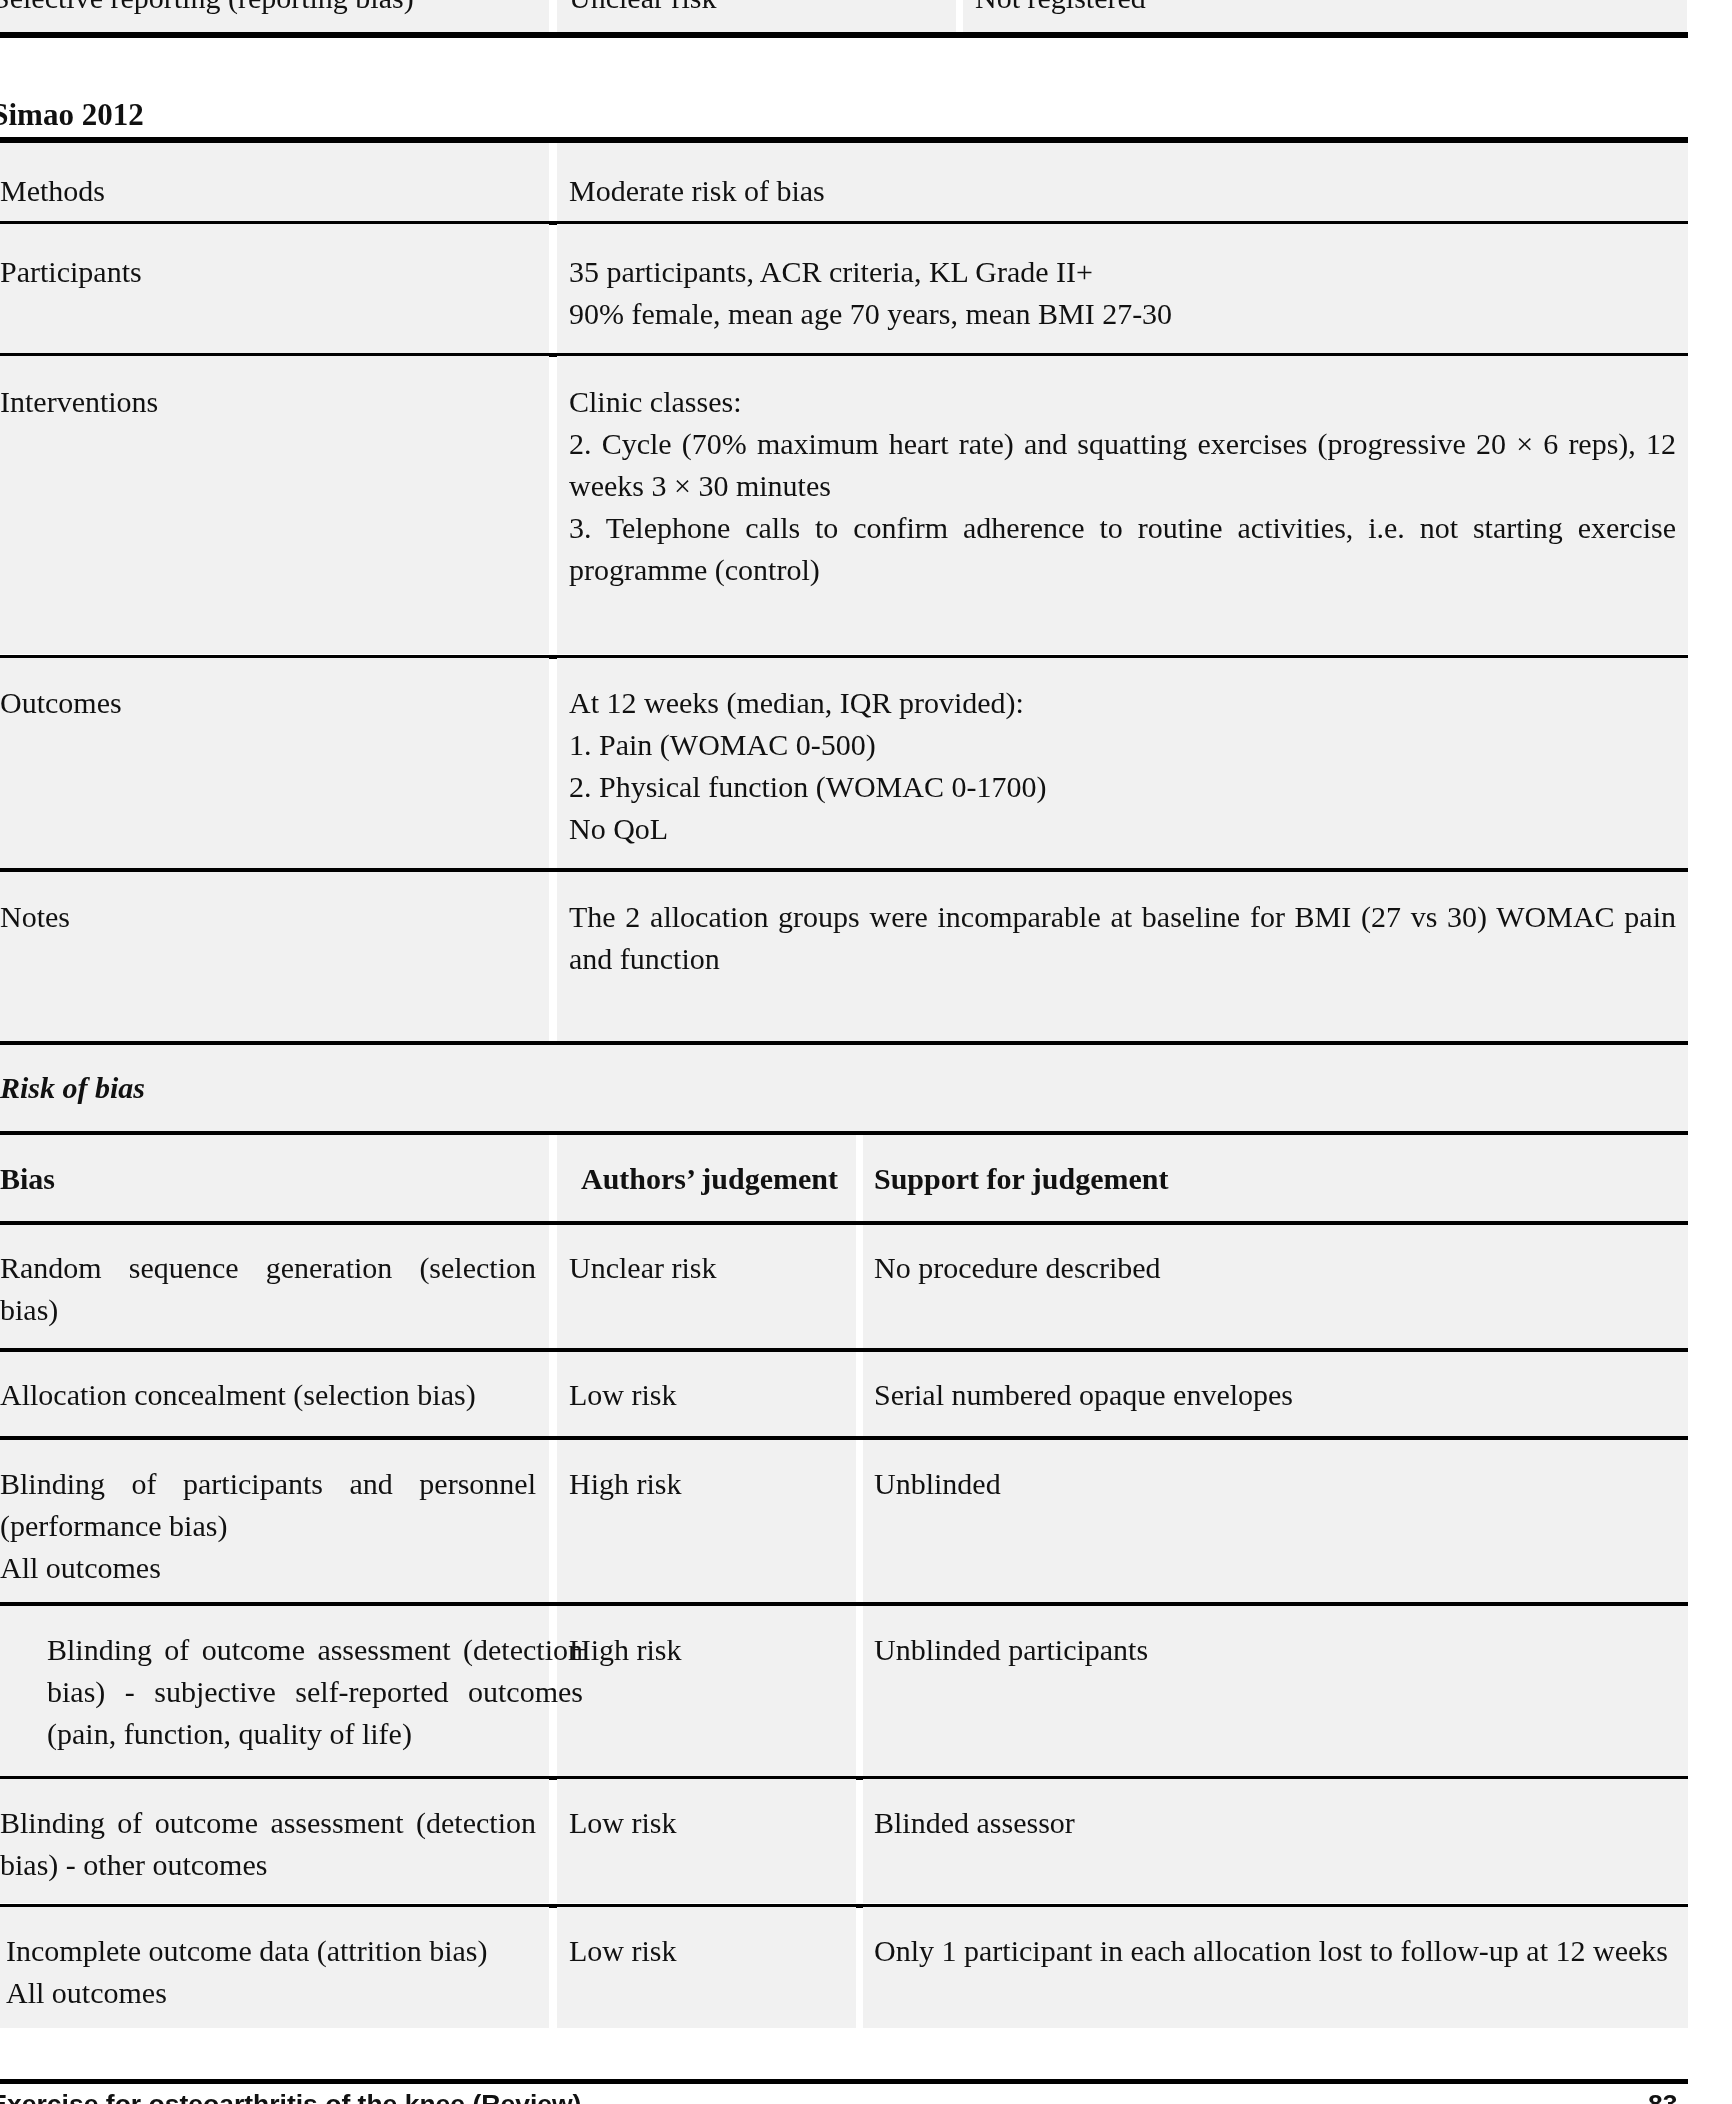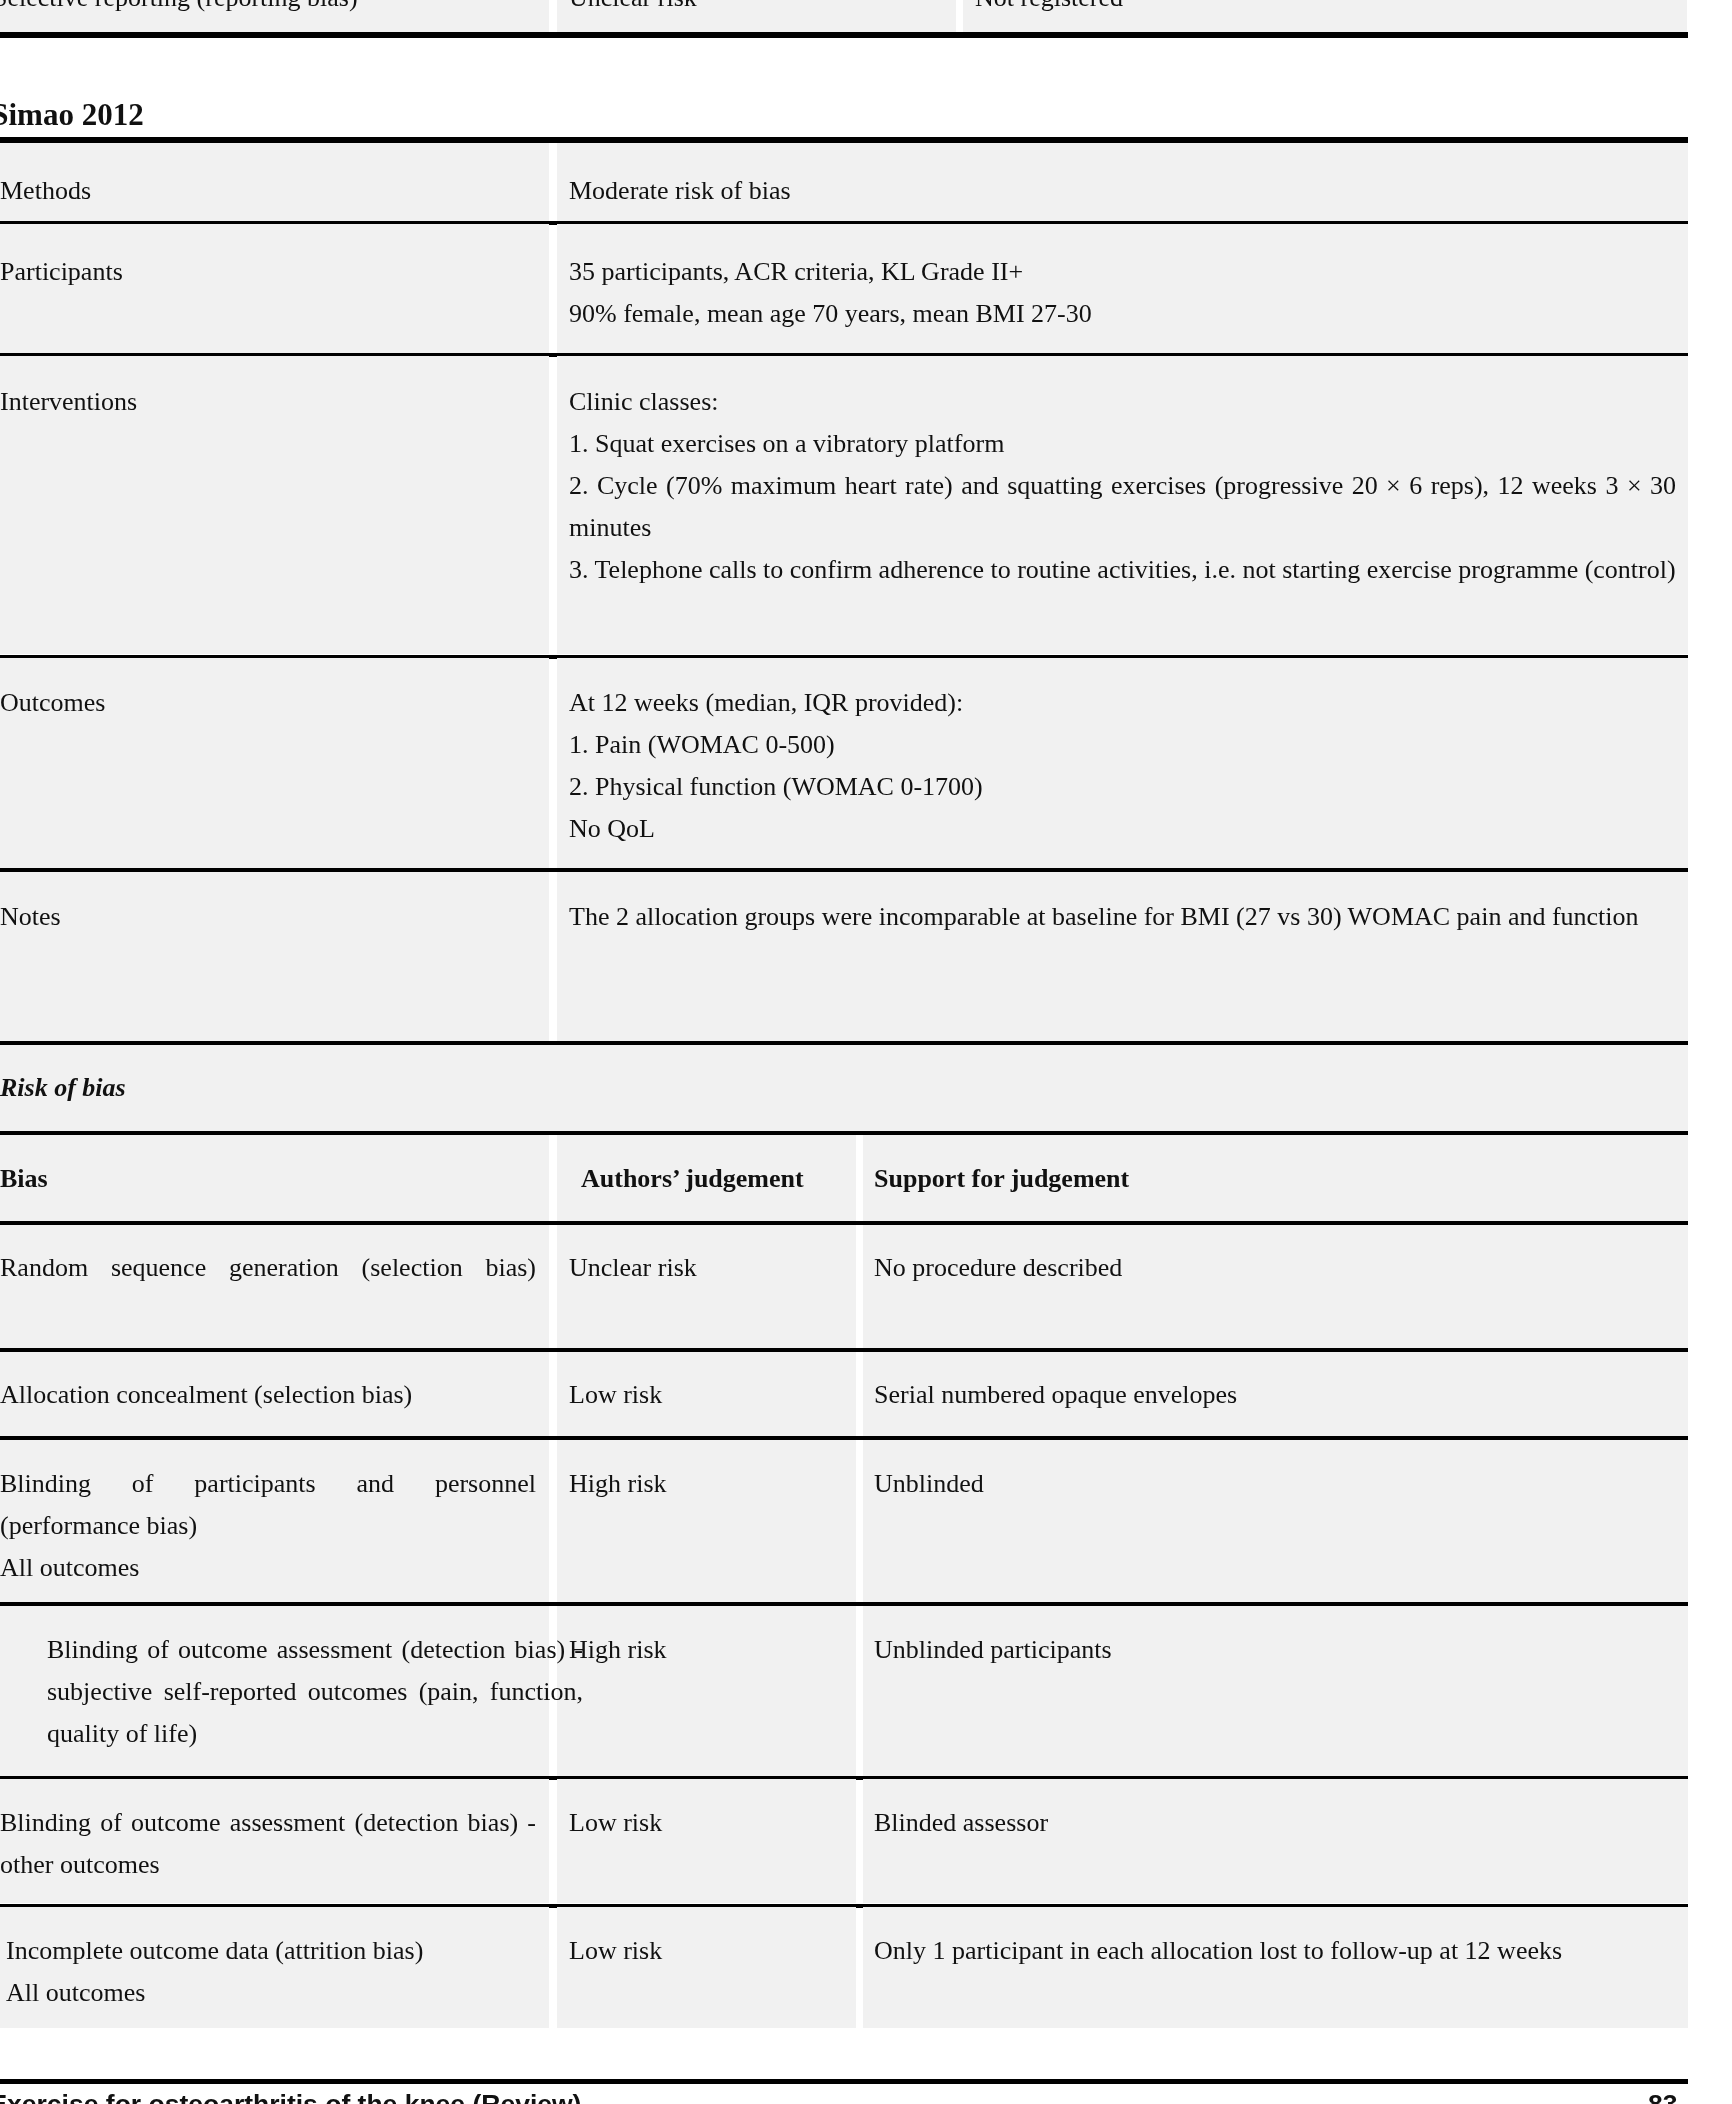--- a/index.html
+++ b/index.html
@@ -4,21 +4,21 @@
 <style>
   html, body { margin: 0; padding: 0; background: #ffffff; }
   body {
     width: 1733px; height: 2104px; position: relative; overflow: hidden;
     font-family: "Liberation Serif", "DejaVu Serif", serif;
     color: #111111;
   }
   .cell { position: absolute; background: #f1f1f1; box-sizing: border-box; }
   .rule { position: absolute; background: #000000; left: 0; width: 1688px; }
   .txt {
-    position: absolute; font-size: 26px; line-height: 42px;
+    position: absolute; font-size: 30px; line-height: 42px;
     text-align: justify; white-space: normal;
   }
   .txt .ln { display: block; font-family: Liberation Serif, serif; }
   .bold { font-weight: bold; }
   .ital { font-style: italic; font-weight: bold; }
   .footer-text {
     position: absolute; font-family: "Liberation Sans", "DejaVu Sans", sans-serif;
     font-weight: bold; font-size: 26.5px; line-height: 30px;
   }
 </style>
@@ -60,21 +60,20 @@
     </div>
   </div>
   <div class="rule" style="top:353px;height:3.5px;"></div>
 
   <div>
     <div class="cell" style="left:0;top:356px;width:549px;height:298px;"></div>
     <div class="cell" style="left:557px;top:356px;width:1131px;height:298px;"></div>
     <div class="txt" style="left:0;top:381px;width:538px;">Interventions</div>
     <div class="txt" style="left:569px;top:381px;width:1107px;">
       <span class="ln">Clinic classes:</span>
-      <span class="ln">1. Squat exercises on a vibratory platform</span>
       <span class="ln">2. Cycle (70% maximum heart rate) and squatting exercises (progressive 20 × 6 reps), 12 weeks 3 × 30 minutes</span>
       <span class="ln">3. Telephone calls to confirm adherence to routine activities, i.e. not starting exercise programme (control)</span>
     </div>
   </div>
   <div class="rule" style="top:655px;height:3.5px;"></div>
 
   <div>
     <div class="cell" style="left:0;top:658px;width:549px;height:210px;"></div>
     <div class="cell" style="left:557px;top:658px;width:1131px;height:210px;"></div>
     <div class="txt" style="left:0;top:682px;width:538px;">Outcomes</div>

